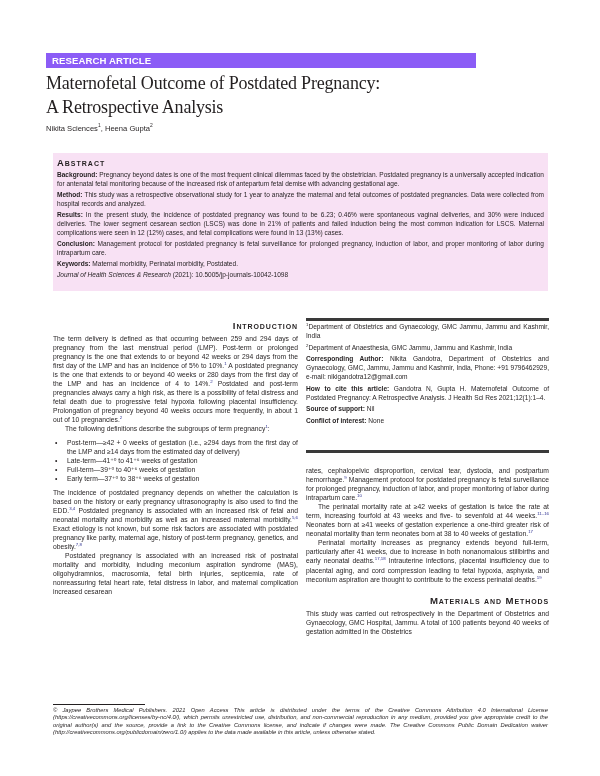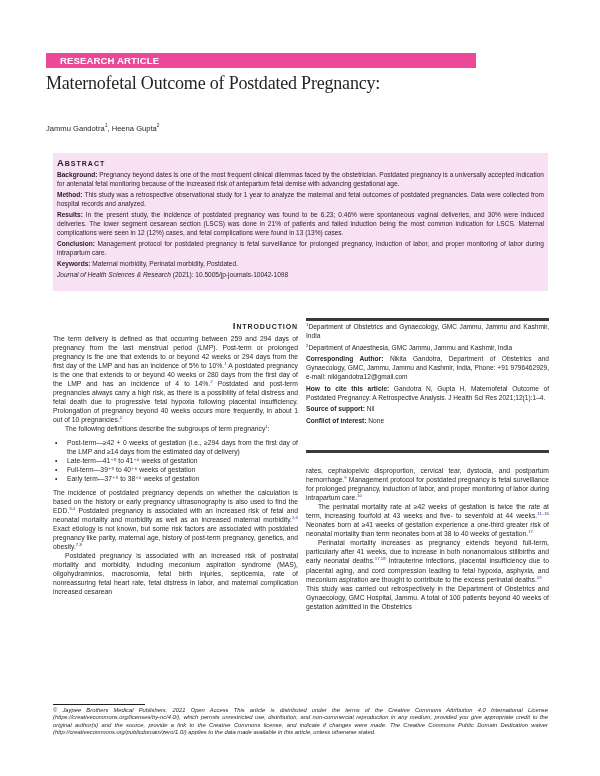--- a/index.html
+++ b/index.html
@@ -1,22 +1,22 @@
 <!DOCTYPE html>
 <html><head>
 <meta charset="utf-8">
 <style>
   * { box-sizing: border-box; margin: 0; padding: 0; }
   html, body { width: 600px; height: 776px; background: #ffffff; overflow: hidden; }
   body { position: relative; font-family: "Liberation Sans", "DejaVu Sans", sans-serif; color: #231f20; }
 
   .banner {
     position: absolute; left: 46px; top: 53px; width: 430px; height: 15px;
-    background: #ec4899; color: #fff; font-weight: bold; font-size: 9.6px;
-    letter-spacing: 0.1px; line-height: 15px; padding-left: 14px;
+    background: #8b5cf6; color: #fff; font-weight: bold; font-size: 9.6px;
+    letter-spacing: 0.1px; line-height: 15px; padding-left: 6px;
   }
   .title {
     position: absolute; left: 46px; top: 71px; width: 500px;
     font-family: "Liberation Serif", "DejaVu Serif", serif; font-size: 18px; line-height: 24px;
     color: #231f20; letter-spacing: -0.2px;
   }
   .authors {
     position: absolute; left: 46px; top: 124px; font-size: 7.6px; color: #231f20;
   }
   sup { font-size: 65%; vertical-align: super; line-height: 0; }
@@ -58,24 +58,25 @@
   }
   i { font-style: italic; }
 </style>
 </head>
 <body>
 
 <div class="banner">RESEARCH ARTICLE</div>
 
 <div class="title">
   <div>Maternofetal Outcome of Postdated Pregnancy:</div>
+  <div>A Retrospective Analysis</div>
 </div>
 
 <div class="authors">
-  <span>Jammu Gandotra</span><sup>1</sup>, <span>Heena Gupta</span><sup>2</sup>
+  <span>Nikita Sciences</span><sup>1</sup>, <span>Heena Gupta</span><sup>2</sup>
 </div>
 
 <div class="abstract">
   <div class="heading">Abstract</div>
   <p><b>Background:</b><span> Pregnancy beyond dates is one of the most frequent clinical dilemmas faced by the obstetrician. Postdated pregnancy is a universally accepted indication for antenatal fetal monitoring because of the increased risk of antepartum fetal demise with advancing gestational age.</span></p>
   <p><b>Method:</b><span> This study was a retrospective observational study for 1 year to analyze the maternal and fetal outcomes of postdated pregnancies. Data were collected from hospital records and analyzed.</span></p>
   <p><b>Results:</b><span> In the present study, the incidence of postdated pregnancy was found to be 6.23; 0.46% were spontaneous vaginal deliveries, and 30% were induced deliveries. The lower segment cesarean section (LSCS) was done in 21% of patients and failed induction being the most common indication for LSCS. Maternal complications were seen in 12 (12%) cases, and fetal complications were found in 13 (13%) cases.</span></p>
   <p><b>Conclusion:</b><span> Management protocol for postdated pregnancy is fetal surveillance for prolonged pregnancy, induction of labor, and proper monitoring of labor during intrapartum care.</span></p>
   <p><b>Keywords:</b><span> Maternal morbidity, Perinatal morbidity, Postdated.</span></p>
   <p><i>Journal of Health Sciences &amp; Research</i><span> (2021): 10.5005/jp-journals-10042-1098</span></p>
@@ -113,17 +114,18 @@
 <div class="col col-right" style="top:466px;">
   <p>
     <span>rates, cephalopelvic disproportion, cervical tear, dystocia, and postpartum hemorrhage.</span><sup class="ref">9</sup><span> Management protocol for postdated pregnancy is fetal surveillance for prolonged pregnancy, induction of labor, and proper monitoring of labor during intrapartum care.</span><sup class="ref">10</sup>
   </p>
   <p class="indent">
     <span>The perinatal mortality rate at ≥42 weeks of gestation is twice the rate at term, increasing fourfold at 43 weeks and five- to sevenfold at 44 weeks.</span><sup class="ref">11–16</sup><span> Neonates born at ≥41 weeks of gestation experience a one-third greater risk of neonatal mortality than term neonates born at 38 to 40 weeks of gestation.</span><sup class="ref">17</sup>
   </p>
   <p class="indent">
     <span>Perinatal mortality increases as pregnancy extends beyond full-term, particularly after 41 weeks, due to increase in both nonanomalous stillbirths and early neonatal deaths.</span><sup class="ref">17,18</sup><span> Intrauterine infections, placental insufficiency due to placental aging, and cord compression leading to fetal hypoxia, asphyxia, and meconium aspiration are thought to contribute to the excess perinatal deaths.</span><sup class="ref">19</sup>
   </p>
+  <div class="sec-heading" style="margin-top:11px;">Materials and Methods</div>
   <p>This study was carried out retrospectively in the Department of Obstetrics and Gynaecology, GMC Hospital, Jammu. A total of 100 patients beyond 40 weeks of gestation admitted in the Obstetrics</p>
 </div>
 
 <div class="footer-rule"></div>
 <div class="footer">© Jaypee Brothers Medical Publishers. 2021 Open Access This article is distributed under the terms of the Creative Commons Attribution 4.0 International License (https://creativecommons.org/licenses/by-nc/4.0/), which permits unrestricted use, distribution, and non-commercial reproduction in any medium, provided you give appropriate credit to the original author(s) and the source, provide a link to the Creative Commons license, and indicate if changes were made. The Creative Commons Public Domain Dedication waiver (http://creativecommons.org/publicdomain/zero/1.0/) applies to the data made available in this article, unless otherwise stated.</div>
 
 </body></html>

